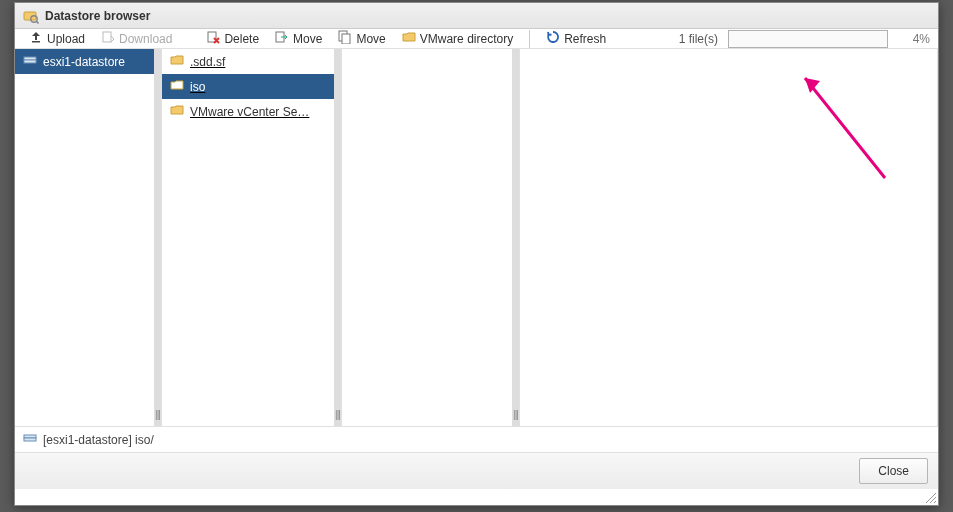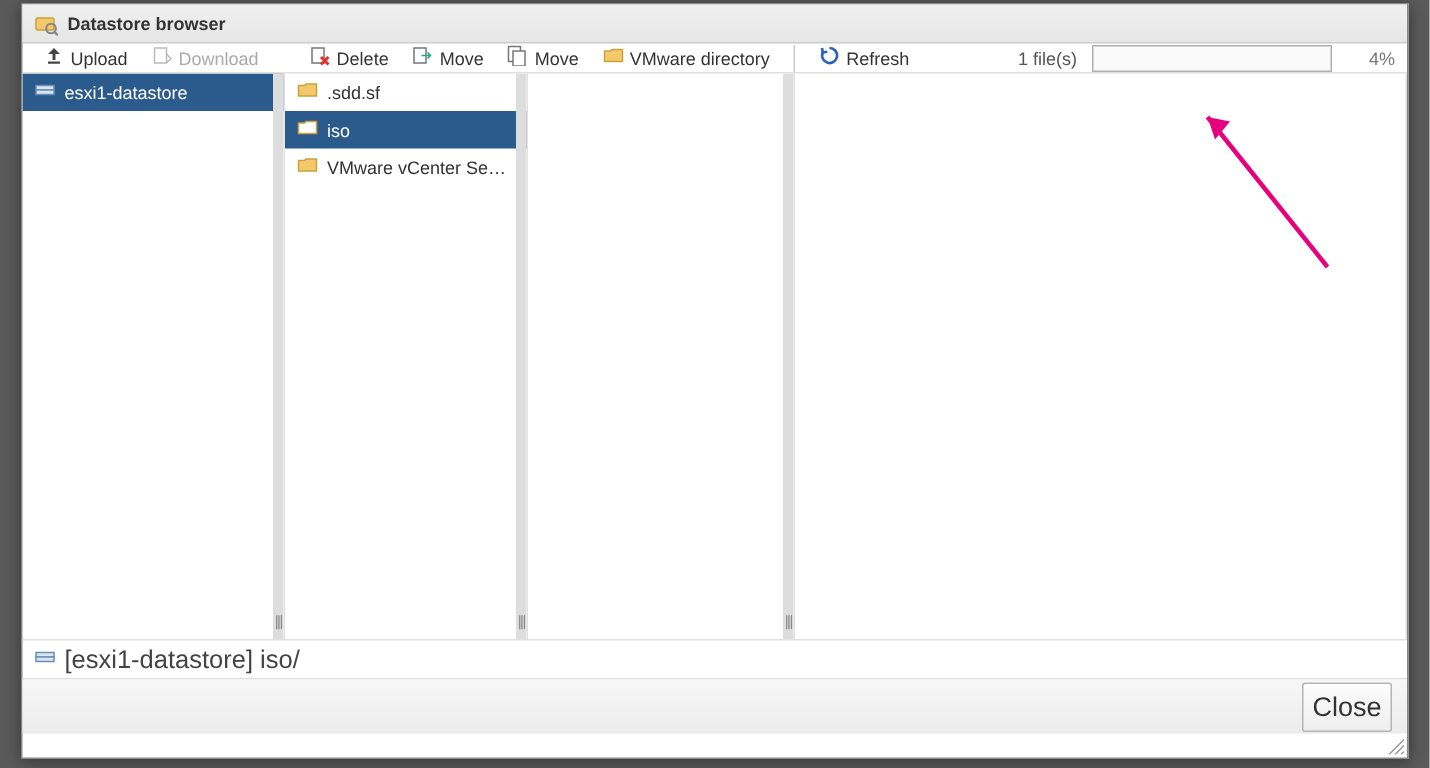--- a/index.html
+++ b/index.html
@@ -25,44 +25,44 @@
   .spacer { flex: 1; }
   .filecount { color:#555; font-size:12px; margin-right:6px;text-align:center; }
   .progressbar { width: 160px; height: 18px; border:1px solid #b0b0b0; background:#fafafa; }
   .progresspct { font-size:12px; color:#777; margin-left:10px; width:28px; text-align:right; }
   .columns {
     height: 378px; display: flex; border-bottom:1px solid #e0e0e0;
   }
   .col {
     position: relative; border-right: 1px solid #e0e0e0; overflow: hidden;
   }
-  .col1 { width: 175px; }
-  .col2 { width: 162px; }
+  .col1 { width: 147px; }
+  .col2 { width: 180px; text-decoration: underline; }
   .col3 { width: 178px; }
   .col4 { flex:1; }
   .dragbar {
     position:absolute; right:0; top:0; bottom:0; width:7px; background:#ddd; cursor:col-resize;
     display:flex; align-items:flex-end; justify-content:center; padding-bottom:6px; color:#888; font-size:10px; letter-spacing:-1px;
   }
   .item {
     display:flex; align-items:center; gap:6px; padding: 4px 8px; font-size:12px; color:#333;
     white-space: nowrap; overflow:hidden; text-overflow: ellipsis; cursor:pointer;
   }
   .item.selected { background:#2b5a8c; color:#fff; }
   .item.selected .folder-fill { fill:#fff; }
   .statusbar {
-    height: 26px; display:flex; align-items:center; padding:0 8px; font-size:17px; color:#444;
+    height: 26px; display:flex; align-items:center; padding:0 8px; font-size:12px; color:#444;
     border-bottom:1px solid #e0e0e0; gap:6px;
   }
   .footer {
     height: 36px; display:flex; align-items:center; justify-content:flex-end; padding:0 10px;
     background: linear-gradient(#f7f7f7,#ececec);
   }
   .btn {
-    padding: 5px 6px; font-size:18px; background: linear-gradient(#fdfdfd,#eee);
+    padding: 5px 18px; font-size:12px; background: linear-gradient(#fdfdfd,#eee);
     border:1px solid #b5b5b5; border-radius:2px; cursor:pointer; color:#333;
   }
   .arrow {
     position:absolute; pointer-events:none;
   }
   .resize-grip {
     position:absolute; right:2px; bottom:2px; width:12px; height:12px;
   }
 </style>
 </head>

